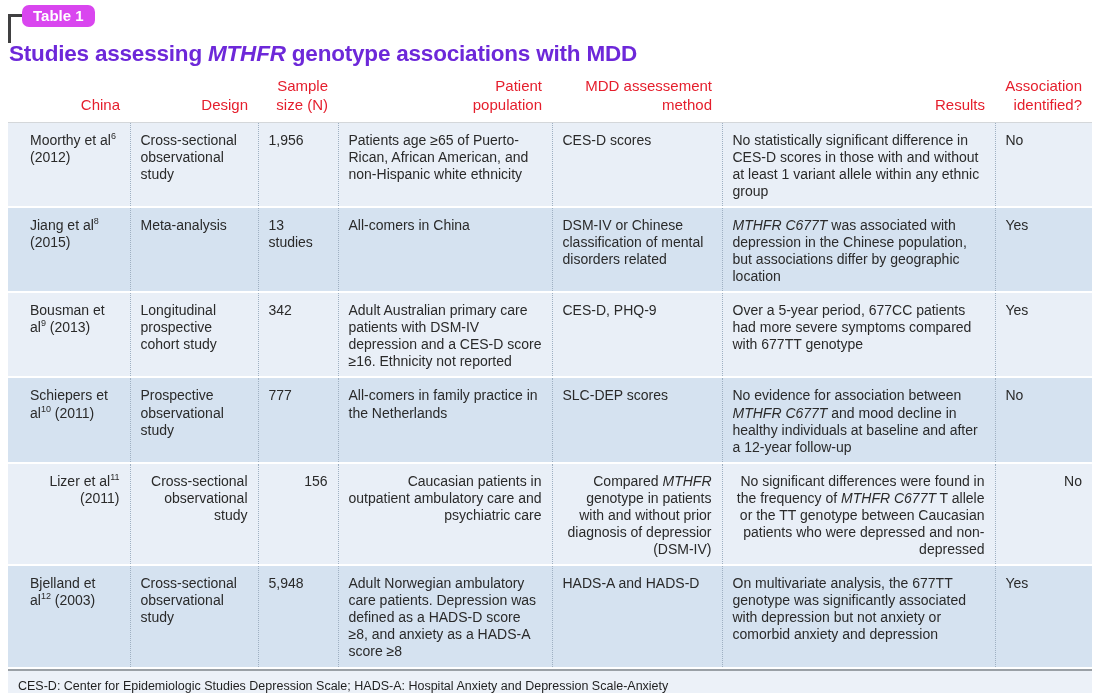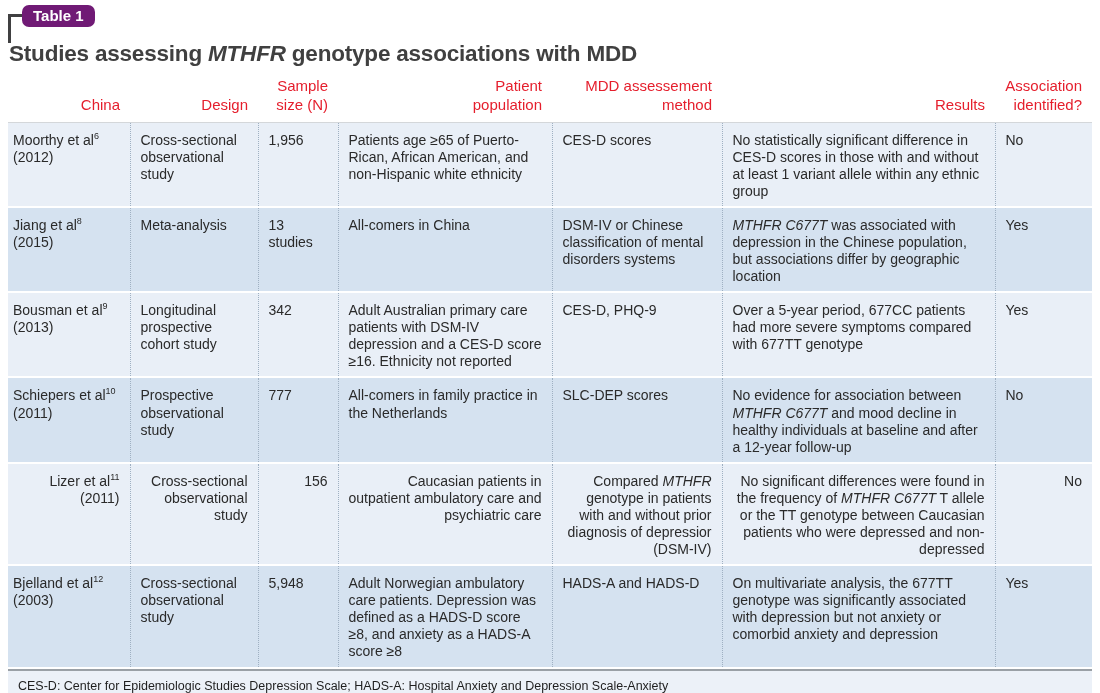--- a/index.html
+++ b/index.html
@@ -29,33 +29,33 @@
     top: 14px;
     width: 18px;
     height: 26px;
     border-left: 3px solid #404041;
     border-top: 3px solid #404041;
   }
   .table-badge {
     position: relative;
     display: inline-block;
     margin-left: 14px;
-    background: #701a75;
+    background: #d946ef;
     color: #ffffff;
     font-size: 15px;
     font-weight: bold;
     padding: 3px 11px 4px 11px;
     border-radius: 7px;
     line-height: 1;
   }
   .page-title {
     margin: 8px 12px 0 9px;
     font-size: 22.5px;
     font-weight: bold;
-    color: #404040;
+    color: #6d28d9;
     letter-spacing: -0.2px;
   }
   .page-title i { font-style: italic; }
 
   
   table.data-table {
     table-layout: fixed;
     border-collapse: collapse;
     width: 1084px;
     margin: 10px 0 0 8px;
@@ -73,21 +73,21 @@
   }
   .data-table th:first-child { padding-left: 6px; }
   .data-table td {
     font-size: 14px;
     color: #2a2a2a;
     line-height: 1.22;
     vertical-align: top;
     padding: 9px 10px 6px 10px;
     border-bottom: 2px solid #ffffff;
   }
-  .data-table td:first-child { padding-left: 5px; margin-top: 24px; }
+  .data-table td:first-child { padding-left: 22px; margin-top: 24px; }
   .data-table tbody td + td { border-left: 1px dotted #9fb0c2; }
   .data-table tbody tr:nth-child(odd) td  { background: #e9eff7; }
   .data-table tbody tr:nth-child(even) td { background: #d5e2f0; }
   .data-table tbody tr:nth-child(1) { height: 79px; }
   .data-table tbody tr:nth-child(2) { height: 77px; }
   .data-table tbody tr:nth-child(3) { height: 76px; }
   .data-table tbody tr:nth-child(4) { height: 76px; }
   .data-table tbody tr:nth-child(5) { height: 97px; text-align: right; }
   .data-table tbody tr:nth-child(6) { height: 96px; }
   .data-table td i, .footnote i { font-style: italic; }
@@ -156,21 +156,21 @@
         <td>Patients age ≥65 of Puerto-Rican, African American, and non-Hispanic white ethnicity</td>
         <td>CES-D scores</td>
         <td>No statistically significant difference in CES-D scores in those with and without at least 1 variant allele within any ethnic group</td>
         <td>No</td>
       </tr>
       <tr>
         <td>Jiang et al<sup>8</sup> (2015)</td>
         <td>Meta-analysis</td>
         <td>13 studies</td>
         <td>All-comers in China</td>
-        <td>DSM-IV or Chinese classification of mental disorders systems</td>
+        <td>DSM-IV or Chinese classification of mental disorders related</td>
         <td><i>MTHFR C677T</i> was associated with depression in the Chinese population, but associations differ by geographic location</td>
         <td>Yes</td>
       </tr>
       <tr>
         <td>Bousman et al<sup>9</sup> (2013)</td>
         <td>Longitudinal prospective cohort study</td>
         <td>342</td>
         <td>Adult Australian primary care patients with DSM-IV depression and a CES-D score ≥16. Ethnicity not reported</td>
         <td>CES-D, PHQ-9</td>
         <td>Over a 5-year period, 677CC patients had more severe symptoms compared with 677TT genotype</td>

